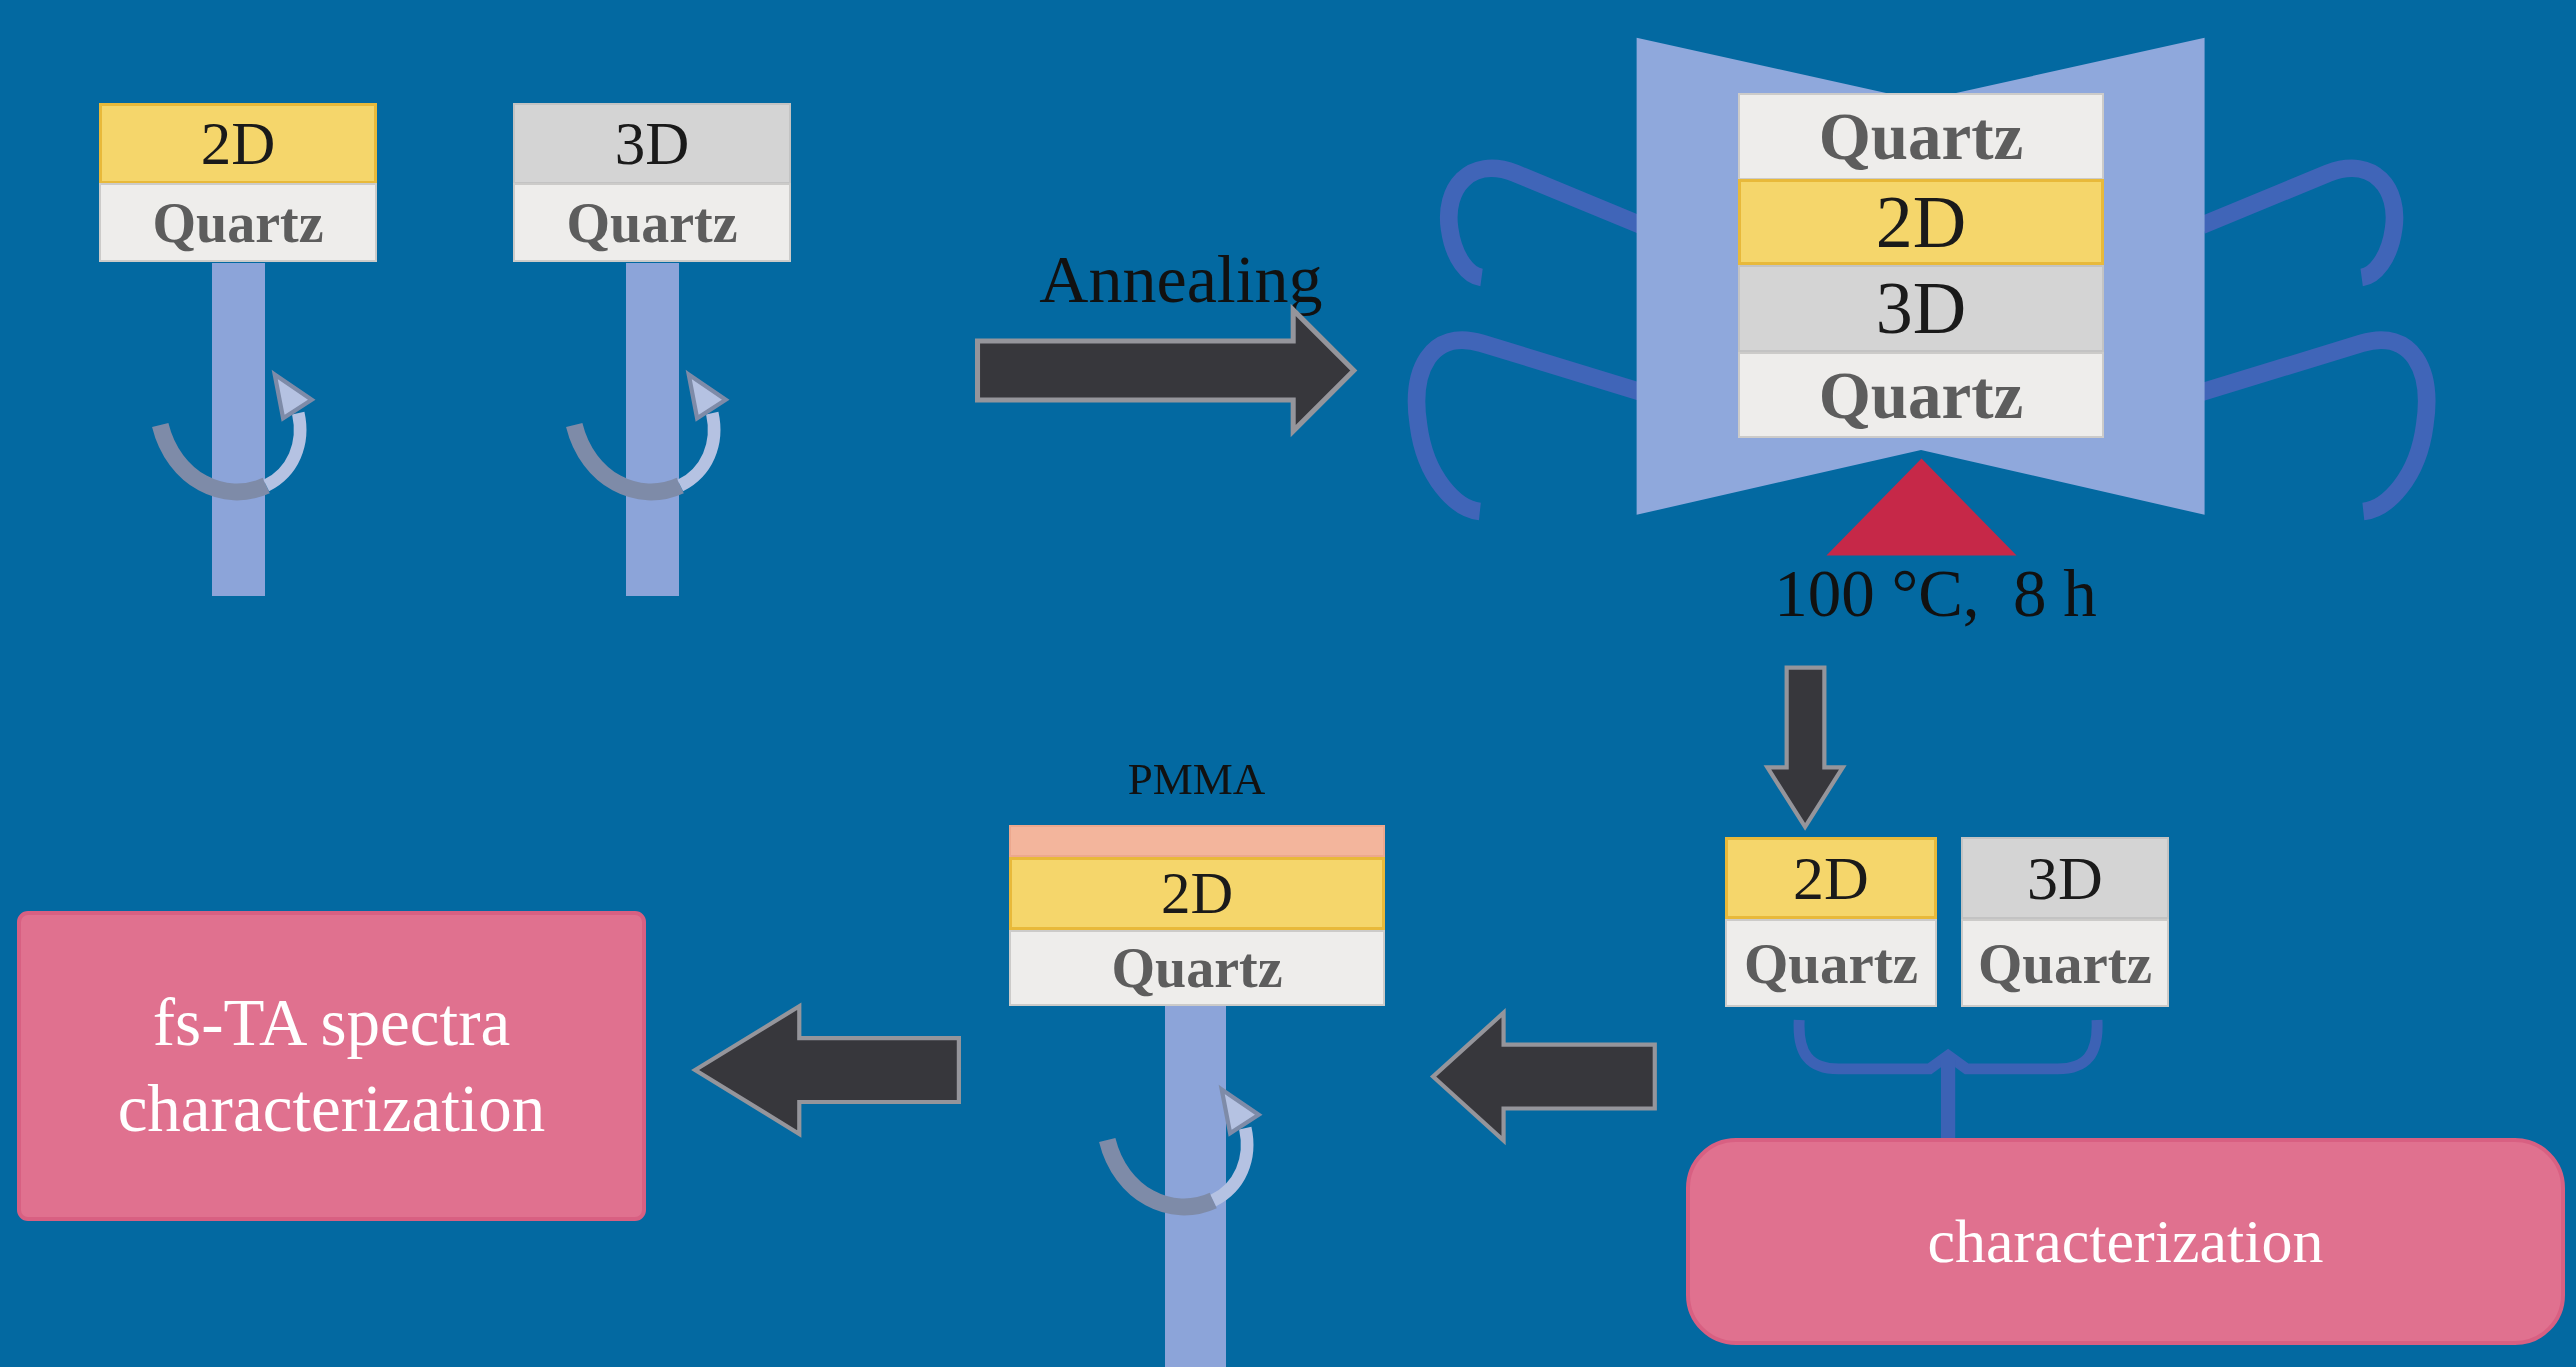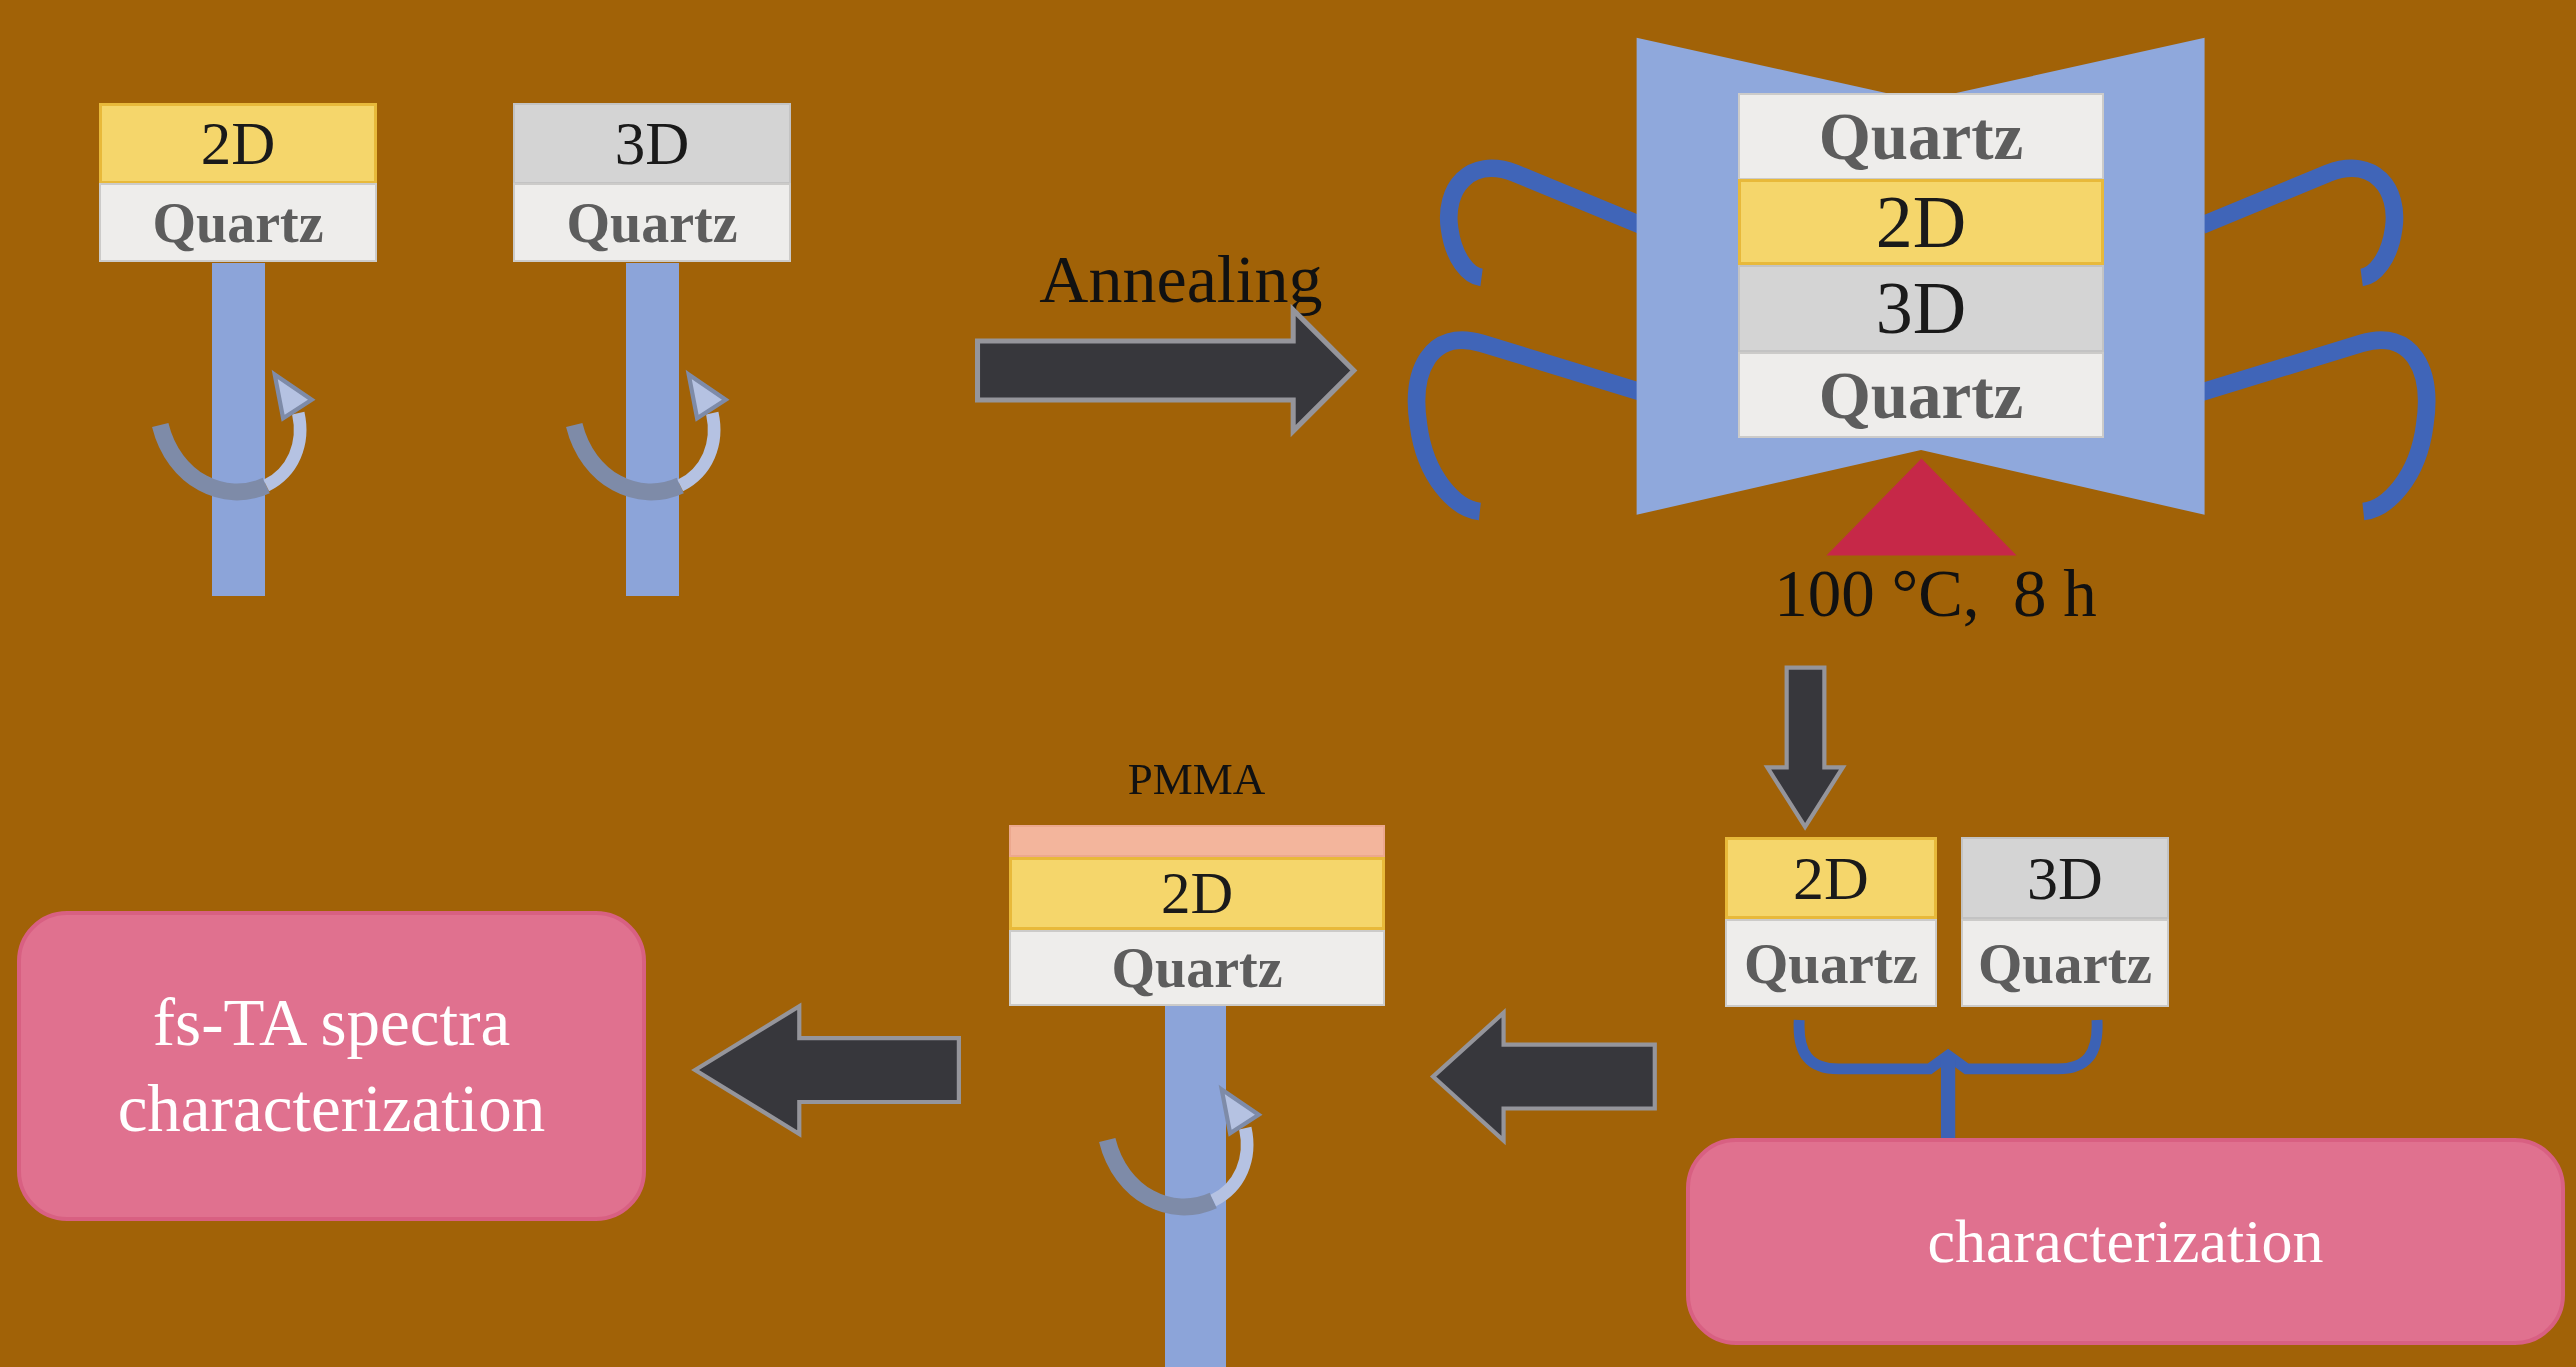--- a/index.html
+++ b/index.html
@@ -1,16 +1,16 @@
 <!DOCTYPE html>
 <html style="font-size:13.5px"><head>
 <meta charset="utf-8">
 <style>
   html,body{margin:0;padding:0;background:#ffffff;}
-  .stage{position:relative;width:2576px;height:1368px;background:#a16207;overflow:hidden;
+  .stage{position:relative;width:2576px;height:1368px;background:#0369a1;overflow:hidden;
          font-family:"Liberation Serif",serif;text-decoration:underline;}
   .layer{position:absolute;display:flex;align-items:center;justify-content:center;
          box-sizing:border-box;font-family:"Liberation Serif",serif;color:#1a1a1a;}
   .l-2d{background:#f5d66b;border:3.4px solid #e8b93a;}
   .l-3d{background:#d4d4d4;border:2.5px solid #c3c3c3;}
   .l-quartz{background:#eeedeb;border:2.5px solid #cccbc9;color:#5d5d5d;font-weight:bold;}
   .l-pmma{background:#f3b59c;border:2.5px solid #eca88e;}
   .rod{position:absolute;background:#8ca4d9;}
   .dlabel{position:absolute;color:#111111;text-align:center;white-space:pre;}
   .callout{position:absolute;background:#e0718f;border:4.2px solid #d86082;border-radius:50px;
@@ -134,19 +134,19 @@
       <path d="M 12,70 C 28,135 88,165 138,142" stroke="#7e8ba8" stroke-width="20" fill="none"></path>
       <path d="M 138,142 C 170,126 184,92 176,56" stroke="#b5c2e2" stroke-width="15" fill="none"></path>
       <polygon points="148,10 192,40 158,62" fill="#b5c2e2" stroke="#7e8ba8" stroke-width="5"></polygon>
     </svg>
   </div>
 
   <svg style="left:688px;top:997px;" width="278" height="147" viewBox="0 0 330 175">
     <polygon points="8,87 132,11 132,49 322,49 322,125 132,125 132,163" fill="#37373c" stroke="#95959b" stroke-width="5"></polygon>
   </svg>
 
-  <div class="callout" style="left:17px;top:911px;width:629px;height:310px;font-size:67px;">
+  <div class="callout" style="left:17px;top:911px;width:629px;height:310px;font-size:67px;border-radius:11px;">
     <div>fs-TA spectra</div>
     <div>characterization</div>
   </div>
 
 </div>
 
 
 </body></html>

